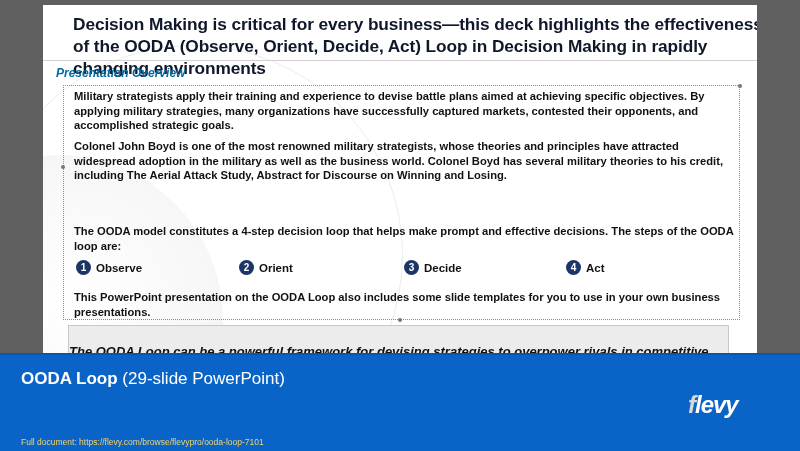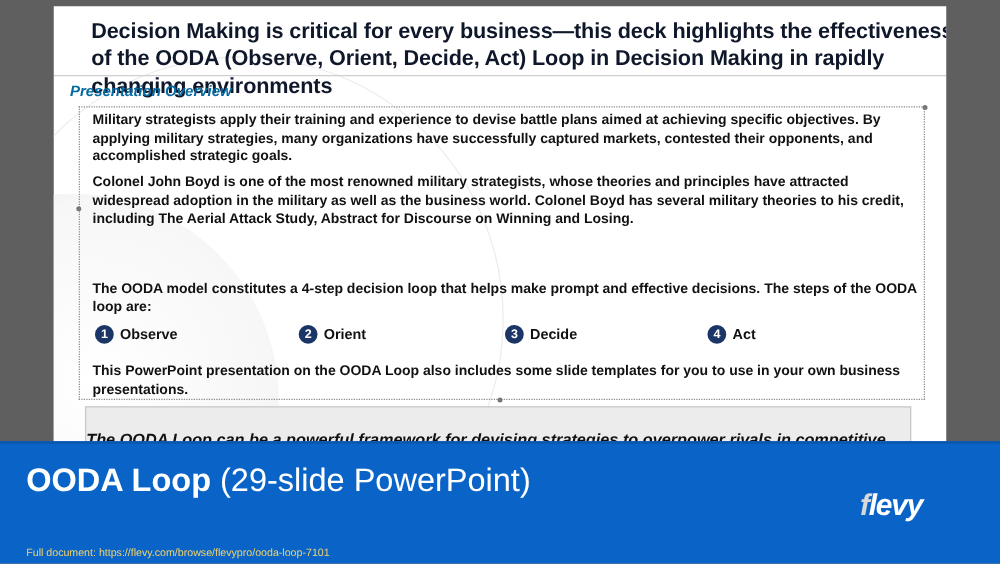--- a/index.html
+++ b/index.html
@@ -62,21 +62,21 @@
   .callout-text {
     position: absolute; left: 0; top: 18px; width: 100%; text-align: left;
     font-size: 13px; font-weight: bold; font-style: italic; color: #111;
   }
 
   .banner {
     position: absolute; left: 0; top: 353px; width: 800px; height: 98px;
     background: #0a64c8; border-top: 2px solid #0857ad;
   }
   .banner-title {
-    position: absolute; left: 21px; top: 14px; font-size: 26px; color: #ffffff;
+    position: absolute; left: 21px; top: 14px; font-size: 17px; color: #ffffff;
   }
   .banner-title b { font-weight: bold; }
   .banner-title span.light { font-weight: normal; }
   .banner-desc {
     position: absolute; left: 21px; top: 47px; width: 560px;
     font-size: 12px; color: #eef4ff; line-height: 16px;
   }
   .banner-link {
     position: absolute; left: 21px; top: 82px; font-size: 8.5px; color: #f2d36b;
   }

